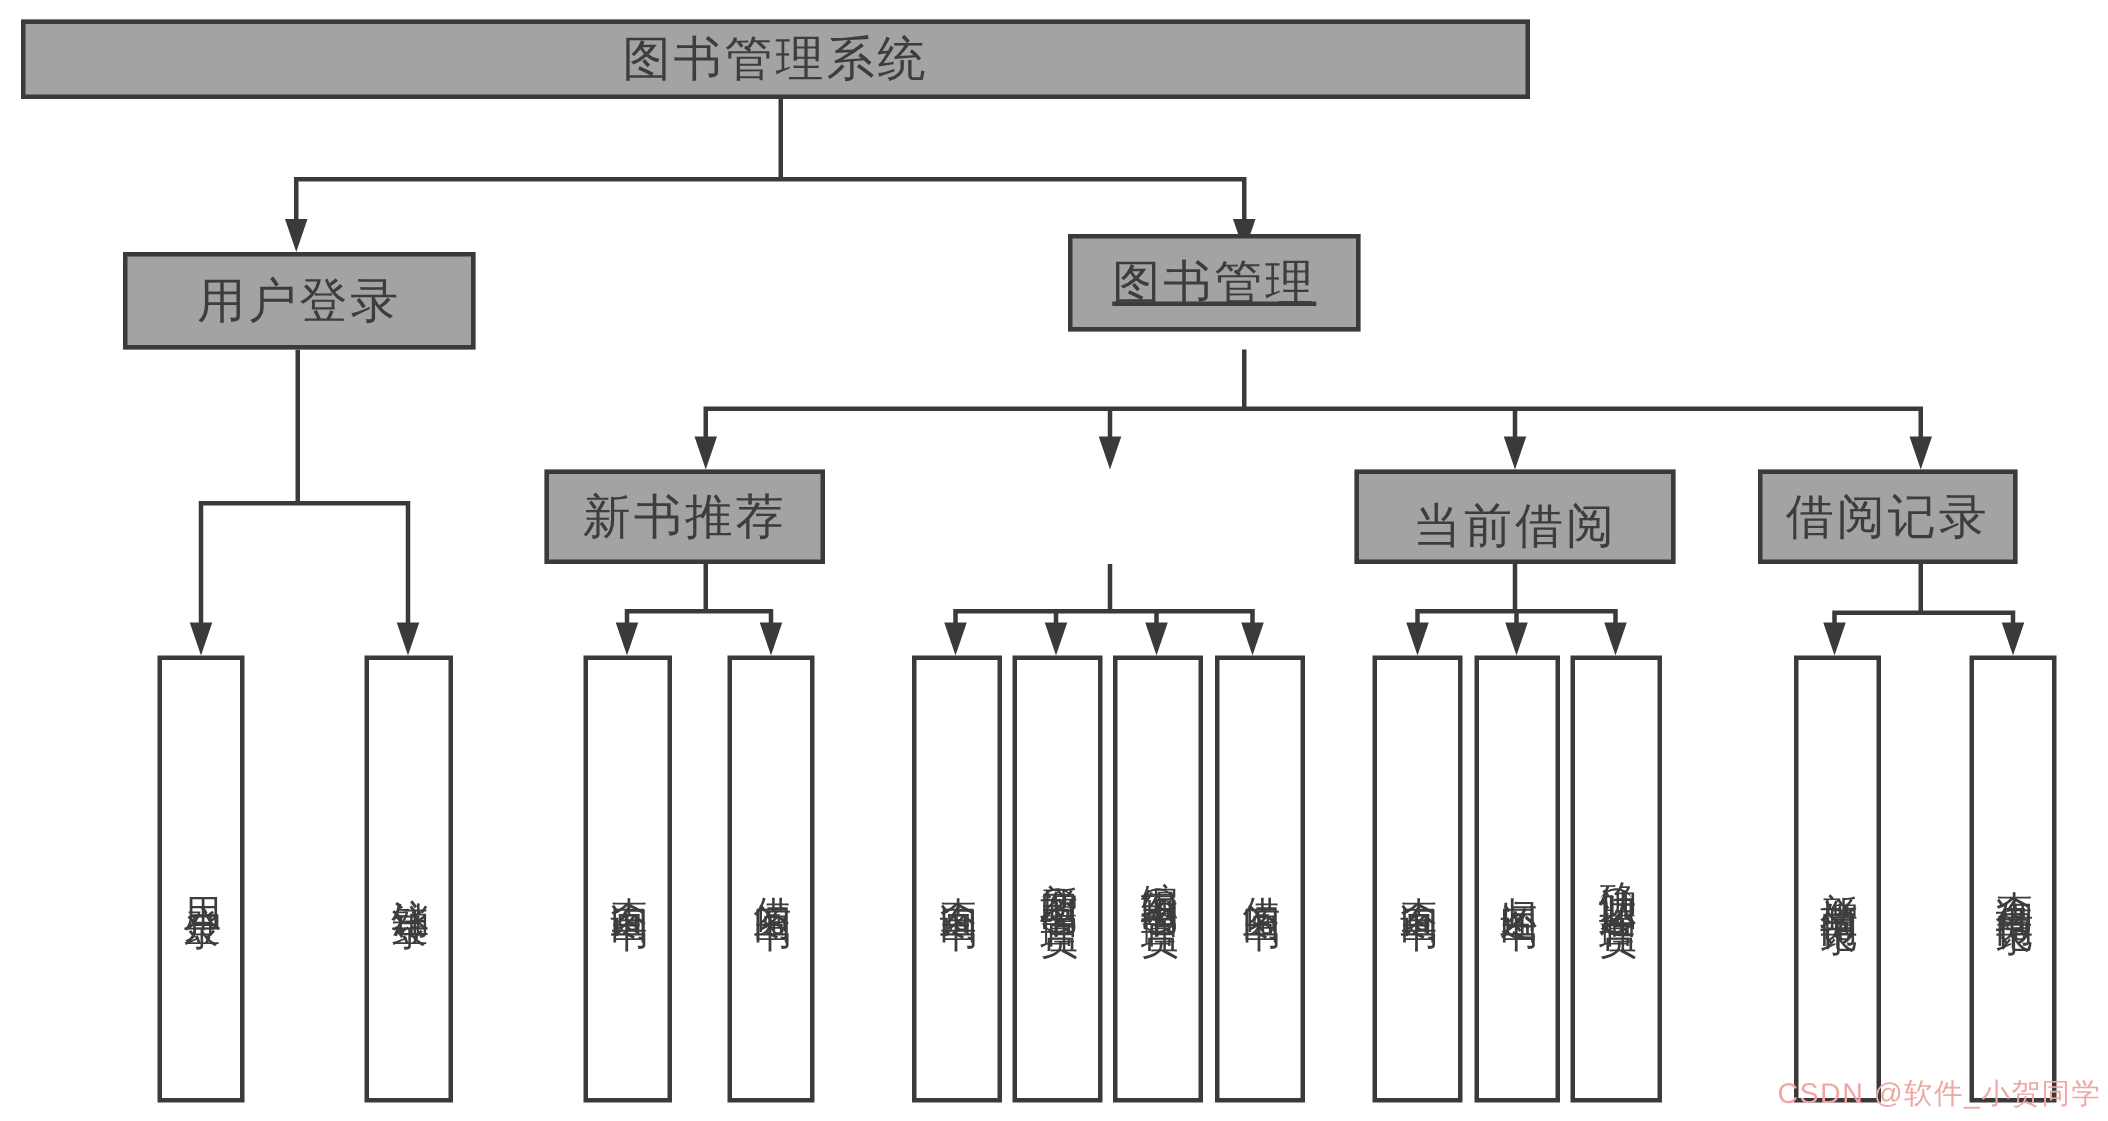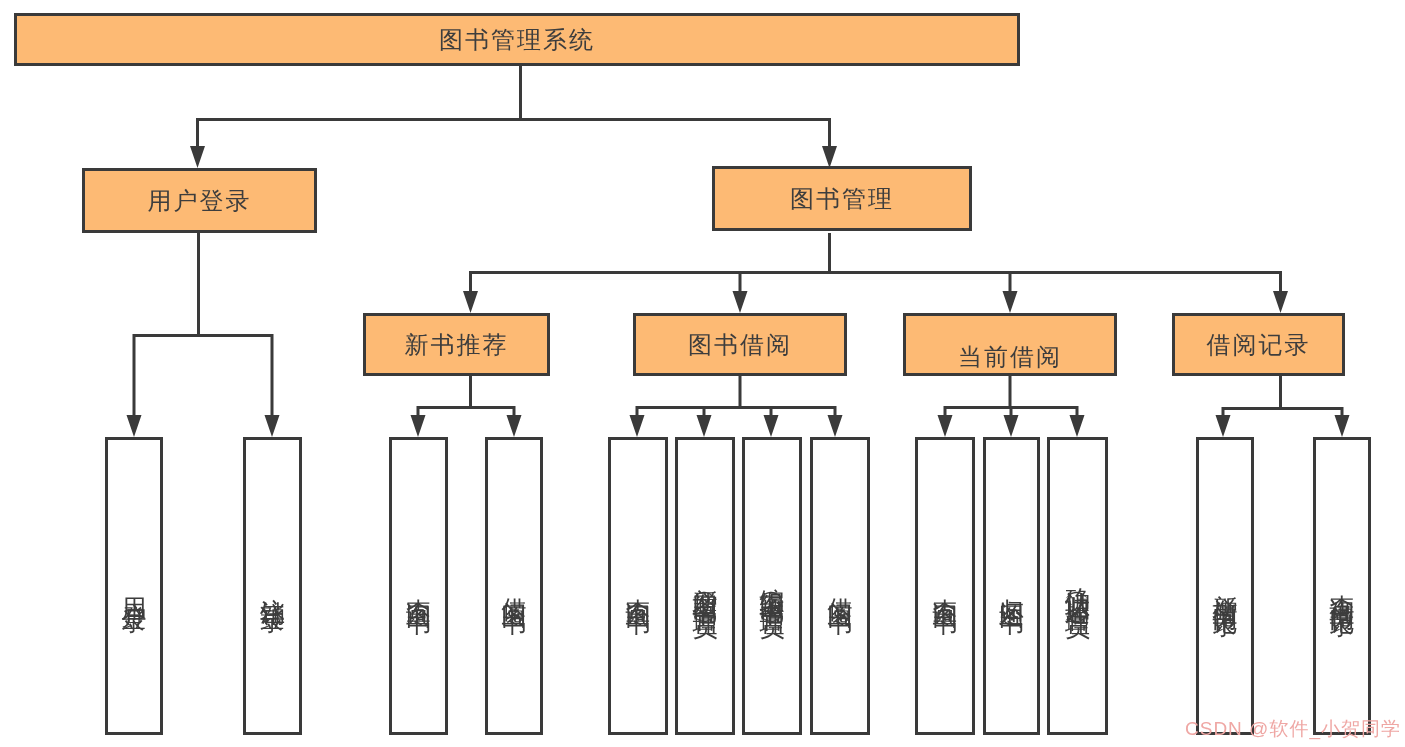--- a/index.html
+++ b/index.html
@@ -18,26 +18,26 @@
   #lines-layer {
     position: absolute;
     left: 0; top: 0;
     width: 1405px;
     height: 747px;
   }
   .node {
     position: absolute;
     box-sizing: border-box;
     border: 3px solid #3a3a3a;
-    background: #fdba74;
+    background: #a3a3a3;
     display: flex;
     align-items: center;
     justify-content: center;
     color: #3d3d3d;
-    font-size: 24px;
+    font-size: 32px;
     letter-spacing: 2px;
     white-space: nowrap;
   }
   .leaf {
     position: absolute;
     box-sizing: border-box;
     top: 437px;
     height: 298px;
     border: 3px solid #3a3a3a;
     background: #ffffff;
@@ -50,21 +50,21 @@
     text-orientation: mixed;
     font-size: 25px;
     line-height: 1;
     letter-spacing: 4px;
     color: #3d3d3d;
   }
   
   #n-root  { left: 14px;   top: 13px;  width: 1006px; height: 53px; }
   
   #n-login { left: 82px;   top: 168px; width: 235px;  height: 65px; }
-  #n-mgmt  { left: 712px;  top: 166px; width: 260px;  height: 65px; }
+  #n-mgmt  { left: 712px;  top: 156px; width: 195px;  height: 65px; text-decoration: underline; }
   
   #n-rec   { left: 363px;  top: 313px; width: 187px;  height: 63px; }
   #n-bor   { left: 633px;  top: 313px; width: 214px;  height: 63px; }
   #n-cur   { left: 903px;  top: 313px; width: 214px;  height: 63px; align-items: flex-end; }
   #n-his   { left: 1172px; top: 313px; width: 173px;  height: 63px; }
   
   #l-g1a { left: 105px;  width: 58px; }
   #l-g1b { left: 243px;  width: 59px; }
   #l-g2a { left: 389px;  width: 59px; }
   #l-g2b { left: 485px;  width: 58px; }
@@ -119,23 +119,20 @@
   <div class="node" id="n-login">
     <span>用户登录</span>
   </div>
   <div class="node" id="n-mgmt">
     <span>图书管理</span>
   </div>
 
   <div class="node" id="n-rec">
     <span>新书推荐</span>
   </div>
-  <div class="node" id="n-bor">
-    <span>图书借阅</span>
-  </div>
   <div class="node" id="n-cur">
     <span>当前借阅</span>
   </div>
   <div class="node" id="n-his">
     <span>借阅记录</span>
   </div>
 
   <div class="leaf" id="l-g1a">
     <span>用户登录</span>
   </div>

